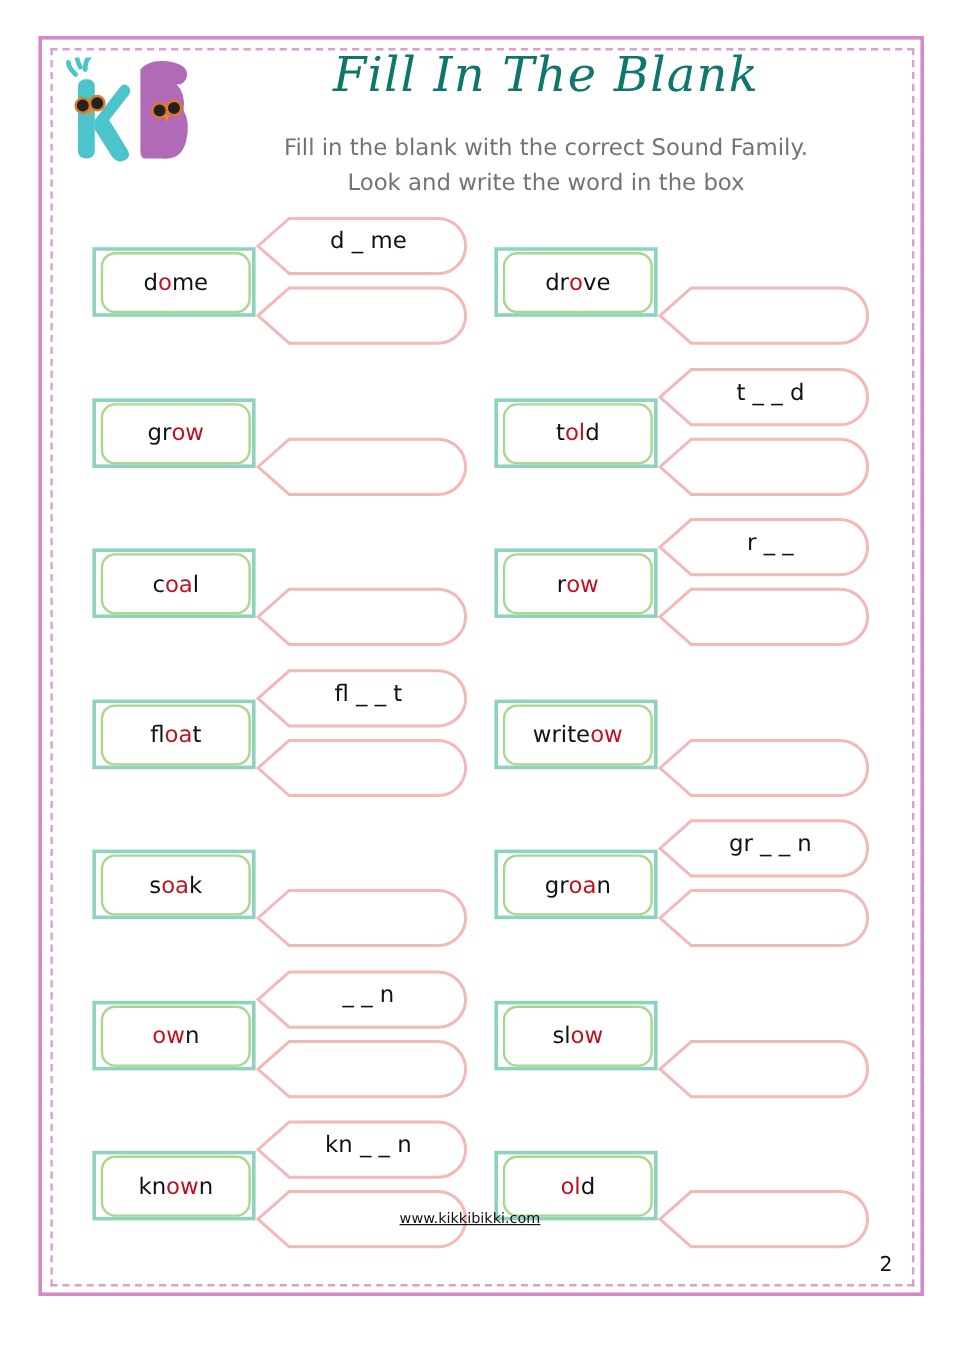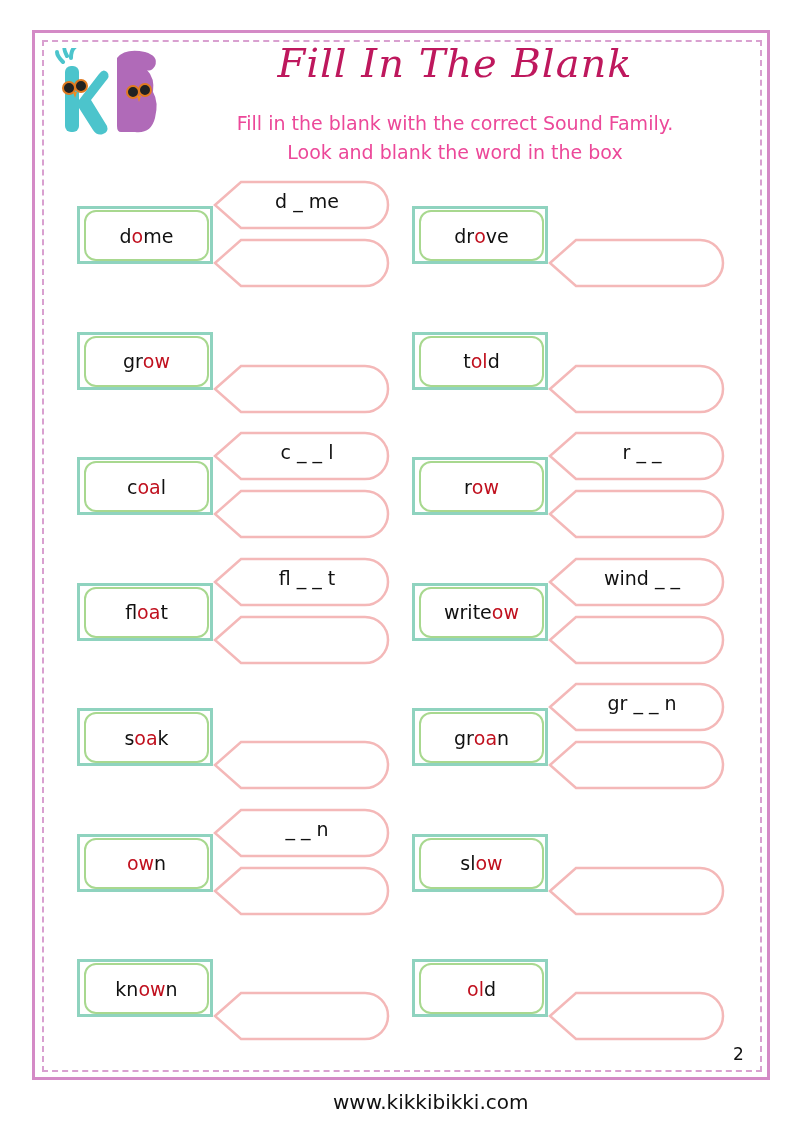--- a/index.html
+++ b/index.html
@@ -1,31 +1,31 @@
 <!DOCTYPE html>
 <html><head>
 <meta charset="utf-8">
 <style>
   html, body { margin:0; padding:0; background:#ffffff; }
   body { width:796px; height:1122px; position:relative; overflow:hidden; font-family:"DejaVu Sans", sans-serif; }
   .frame-outer { position:absolute; left:32px; top:30px; width:738px; height:1050px; border:3px solid #d48ac6; box-sizing:border-box; }
   .frame-inner { position:absolute; left:42px; top:40px; width:720px; height:1032px; border:2px dashed #d9a0d0; box-sizing:border-box; }
   .logo { position:absolute; left:55px; top:48px; width:110px; height:90px; }
-  .title { position:absolute; left:250px; top:40px; width:410px; text-align:center; font-family:"DejaVu Serif", serif; font-style:italic; font-size:40px; color:#be185d; letter-spacing:1px; font-weight:300; }
-  .instr { position:absolute; left:200px; width:510px; text-align:center; font-size:19px; color:#ec4899; }
+  .title { position:absolute; left:250px; top:40px; width:410px; text-align:center; font-family:"DejaVu Serif", serif; font-style:italic; font-size:40px; color:#0f766e; letter-spacing:1px; font-weight:300; }
+  .instr { position:absolute; left:200px; width:510px; text-align:center; font-size:19px; color:#737373; }
   .row { position:absolute; width:320px; height:112px; }
   .word-box { position:absolute; left:0; top:26px; width:136px; height:58px; border:3px solid #8fd3bf; box-sizing:border-box; }
   .word-inner { position:absolute; left:4px; top:1px; right:1px; bottom:0px; border:2px solid #a8d88f; border-radius:12px; background:#fff; display:flex; align-items:center; justify-content:center; font-size:19px; color:#111; }
   .hl { color:#c0101e; }
   .tag { position:absolute; left:136px; width:178px; height:50px; }
   .tag svg { position:absolute; left:0; top:0; }
   .tag-text { position:absolute; left:30px; right:20px; top:10px; text-align:center; font-size:19px; color:#111; white-space:pre; }
   .tag-top { top:0; }
   .tag-bottom { top:58px; }
-  .footer-url { position:absolute; left:333px; top:1090px; font-size:20px; color:#111; }
+  .footer-url { position:absolute; left:333px; top:1008px; font-size:12px; color:#111;text-decoration:underline; }
   .page-num { position:absolute; left:733px; top:1044px; font-size:17px; color:#111; }
 </style>
 </head>
 <body>
 
 <div class="frame-outer"></div>
 <div class="frame-inner"></div>
 
 <svg class="logo" viewBox="0 0 110 90" width="110" height="90">
 
@@ -37,21 +37,21 @@
   <polygon points="18,44 22,44 20,50" fill="#f08a20"></polygon>
 
   <path d="M62 10 Q70 0 90 4 Q104 8 100 18 Q96 24 92 22 Q100 30 98 44 Q104 54 100 70 Q96 86 80 84 L66 84 Q62 84 62 78 Z" fill="#b06ab8"></path>
   <circle cx="78" cy="44" r="6" fill="#222" stroke="#e07a20" stroke-width="2"></circle>
   <circle cx="90" cy="42" r="6" fill="#222" stroke="#e07a20" stroke-width="2"></circle>
   <polygon points="82,48 86,48 84,54" fill="#f08a20"></polygon>
 </svg>
 
 <div class="title">Fill In The Blank</div>
 <div class="instr" style="top:112px;">Fill in the blank with the correct Sound Family.</div>
-<div class="instr" style="top:141px;">Look and blank the word in the box</div>
+<div class="instr" style="top:141px;">Look and write the word in the box</div>
 
 <div id="rows">
     <div class="row" style="left: 77px; top: 180px;">
       <div class="word-box">
         <div class="word-inner">
           <span>d</span>
           <span class="hl">o</span>
           <span>me</span>
         </div>
       </div>
@@ -99,41 +99,41 @@
       </div>
     </div>
     <div class="row" style="left: 412px; top: 305.5px;">
       <div class="word-box">
         <div class="word-inner">
           <span>t</span>
           <span class="hl">ol</span>
           <span>d</span>
         </div>
       </div>
+      <div class="tag tag-top">
+        <svg width="178" height="50" viewBox="0 0 178 50">
+          <path d="M2 25 L28 2 L152 2 A23 23 0 0 1 152 48 L28 48 Z" fill="#fff" stroke="#f4b8b8" stroke-width="2.5"></path>
+        </svg>
+        <div class="tag-text">t _ _ d</div>
+      </div>
       <div class="tag tag-bottom">
         <svg width="178" height="50" viewBox="0 0 178 50">
           <path d="M2 25 L28 2 L152 2 A23 23 0 0 1 152 48 L28 48 Z" fill="#fff" stroke="#f4b8b8" stroke-width="2.5"></path>
         </svg>
         <div class="tag-text"></div>
       </div>
     </div>
     <div class="row" style="left: 77px; top: 431px;">
       <div class="word-box">
         <div class="word-inner">
           <span>c</span>
           <span class="hl">oa</span>
           <span>l</span>
         </div>
       </div>
-      <div class="tag tag-top">
-        <svg width="178" height="50" viewBox="0 0 178 50">
-          <path d="M2 25 L28 2 L152 2 A23 23 0 0 1 152 48 L28 48 Z" fill="#fff" stroke="#f4b8b8" stroke-width="2.5"></path>
-        </svg>
-        <div class="tag-text">c _ _ l</div>
-      </div>
       <div class="tag tag-bottom">
         <svg width="178" height="50" viewBox="0 0 178 50">
           <path d="M2 25 L28 2 L152 2 A23 23 0 0 1 152 48 L28 48 Z" fill="#fff" stroke="#f4b8b8" stroke-width="2.5"></path>
         </svg>
         <div class="tag-text"></div>
       </div>
     </div>
     <div class="row" style="left: 412px; top: 431px;">
       <div class="word-box">
         <div class="word-inner">
@@ -177,26 +177,20 @@
       </div>
     </div>
     <div class="row" style="left: 412px; top: 556.5px;">
       <div class="word-box">
         <div class="word-inner">
           <span>write</span>
           <span class="hl">ow</span>
           <span></span>
         </div>
       </div>
-      <div class="tag tag-top">
-        <svg width="178" height="50" viewBox="0 0 178 50">
-          <path d="M2 25 L28 2 L152 2 A23 23 0 0 1 152 48 L28 48 Z" fill="#fff" stroke="#f4b8b8" stroke-width="2.5"></path>
-        </svg>
-        <div class="tag-text">wind _ _</div>
-      </div>
       <div class="tag tag-bottom">
         <svg width="178" height="50" viewBox="0 0 178 50">
           <path d="M2 25 L28 2 L152 2 A23 23 0 0 1 152 48 L28 48 Z" fill="#fff" stroke="#f4b8b8" stroke-width="2.5"></path>
         </svg>
         <div class="tag-text"></div>
       </div>
     </div>
     <div class="row" style="left: 77px; top: 682px;">
       <div class="word-box">
         <div class="word-inner">
@@ -270,20 +264,26 @@
       </div>
     </div>
     <div class="row" style="left: 77px; top: 933px;">
       <div class="word-box">
         <div class="word-inner">
           <span>kn</span>
           <span class="hl">ow</span>
           <span>n</span>
         </div>
       </div>
+      <div class="tag tag-top">
+        <svg width="178" height="50" viewBox="0 0 178 50">
+          <path d="M2 25 L28 2 L152 2 A23 23 0 0 1 152 48 L28 48 Z" fill="#fff" stroke="#f4b8b8" stroke-width="2.5"></path>
+        </svg>
+        <div class="tag-text">kn _ _ n</div>
+      </div>
       <div class="tag tag-bottom">
         <svg width="178" height="50" viewBox="0 0 178 50">
           <path d="M2 25 L28 2 L152 2 A23 23 0 0 1 152 48 L28 48 Z" fill="#fff" stroke="#f4b8b8" stroke-width="2.5"></path>
         </svg>
         <div class="tag-text"></div>
       </div>
     </div>
     <div class="row" style="left: 412px; top: 933px;">
       <div class="word-box">
         <div class="word-inner">

